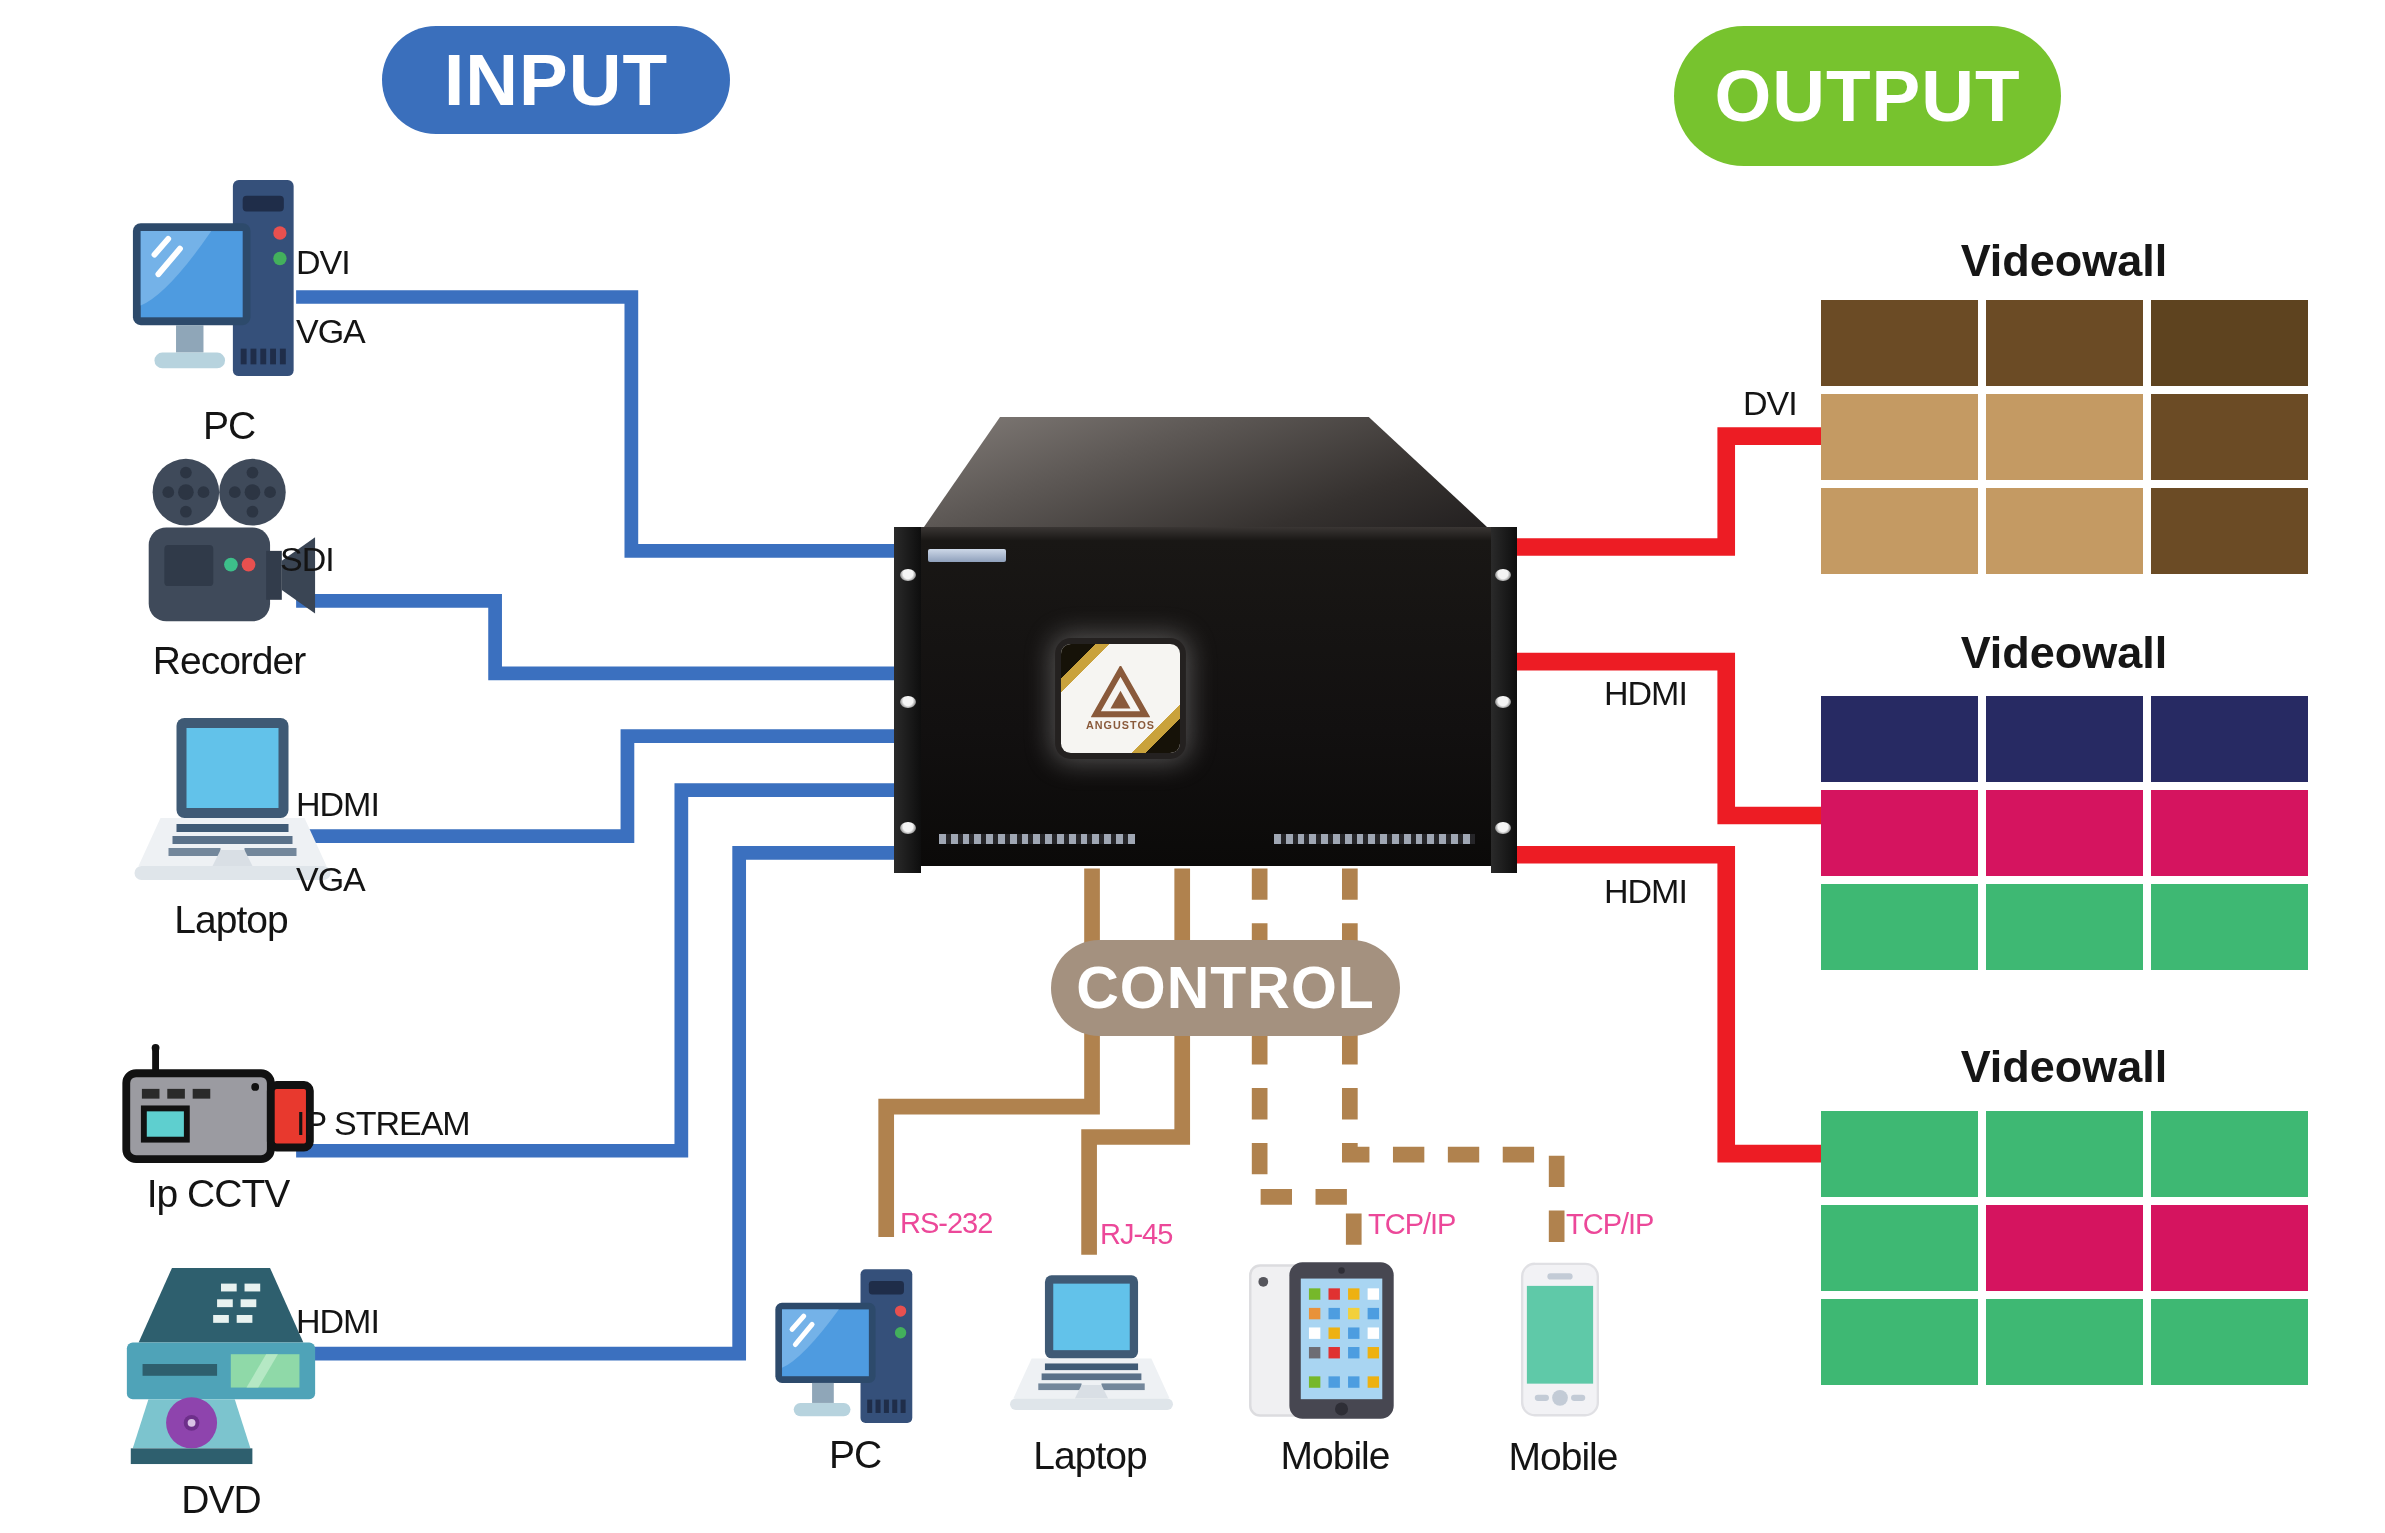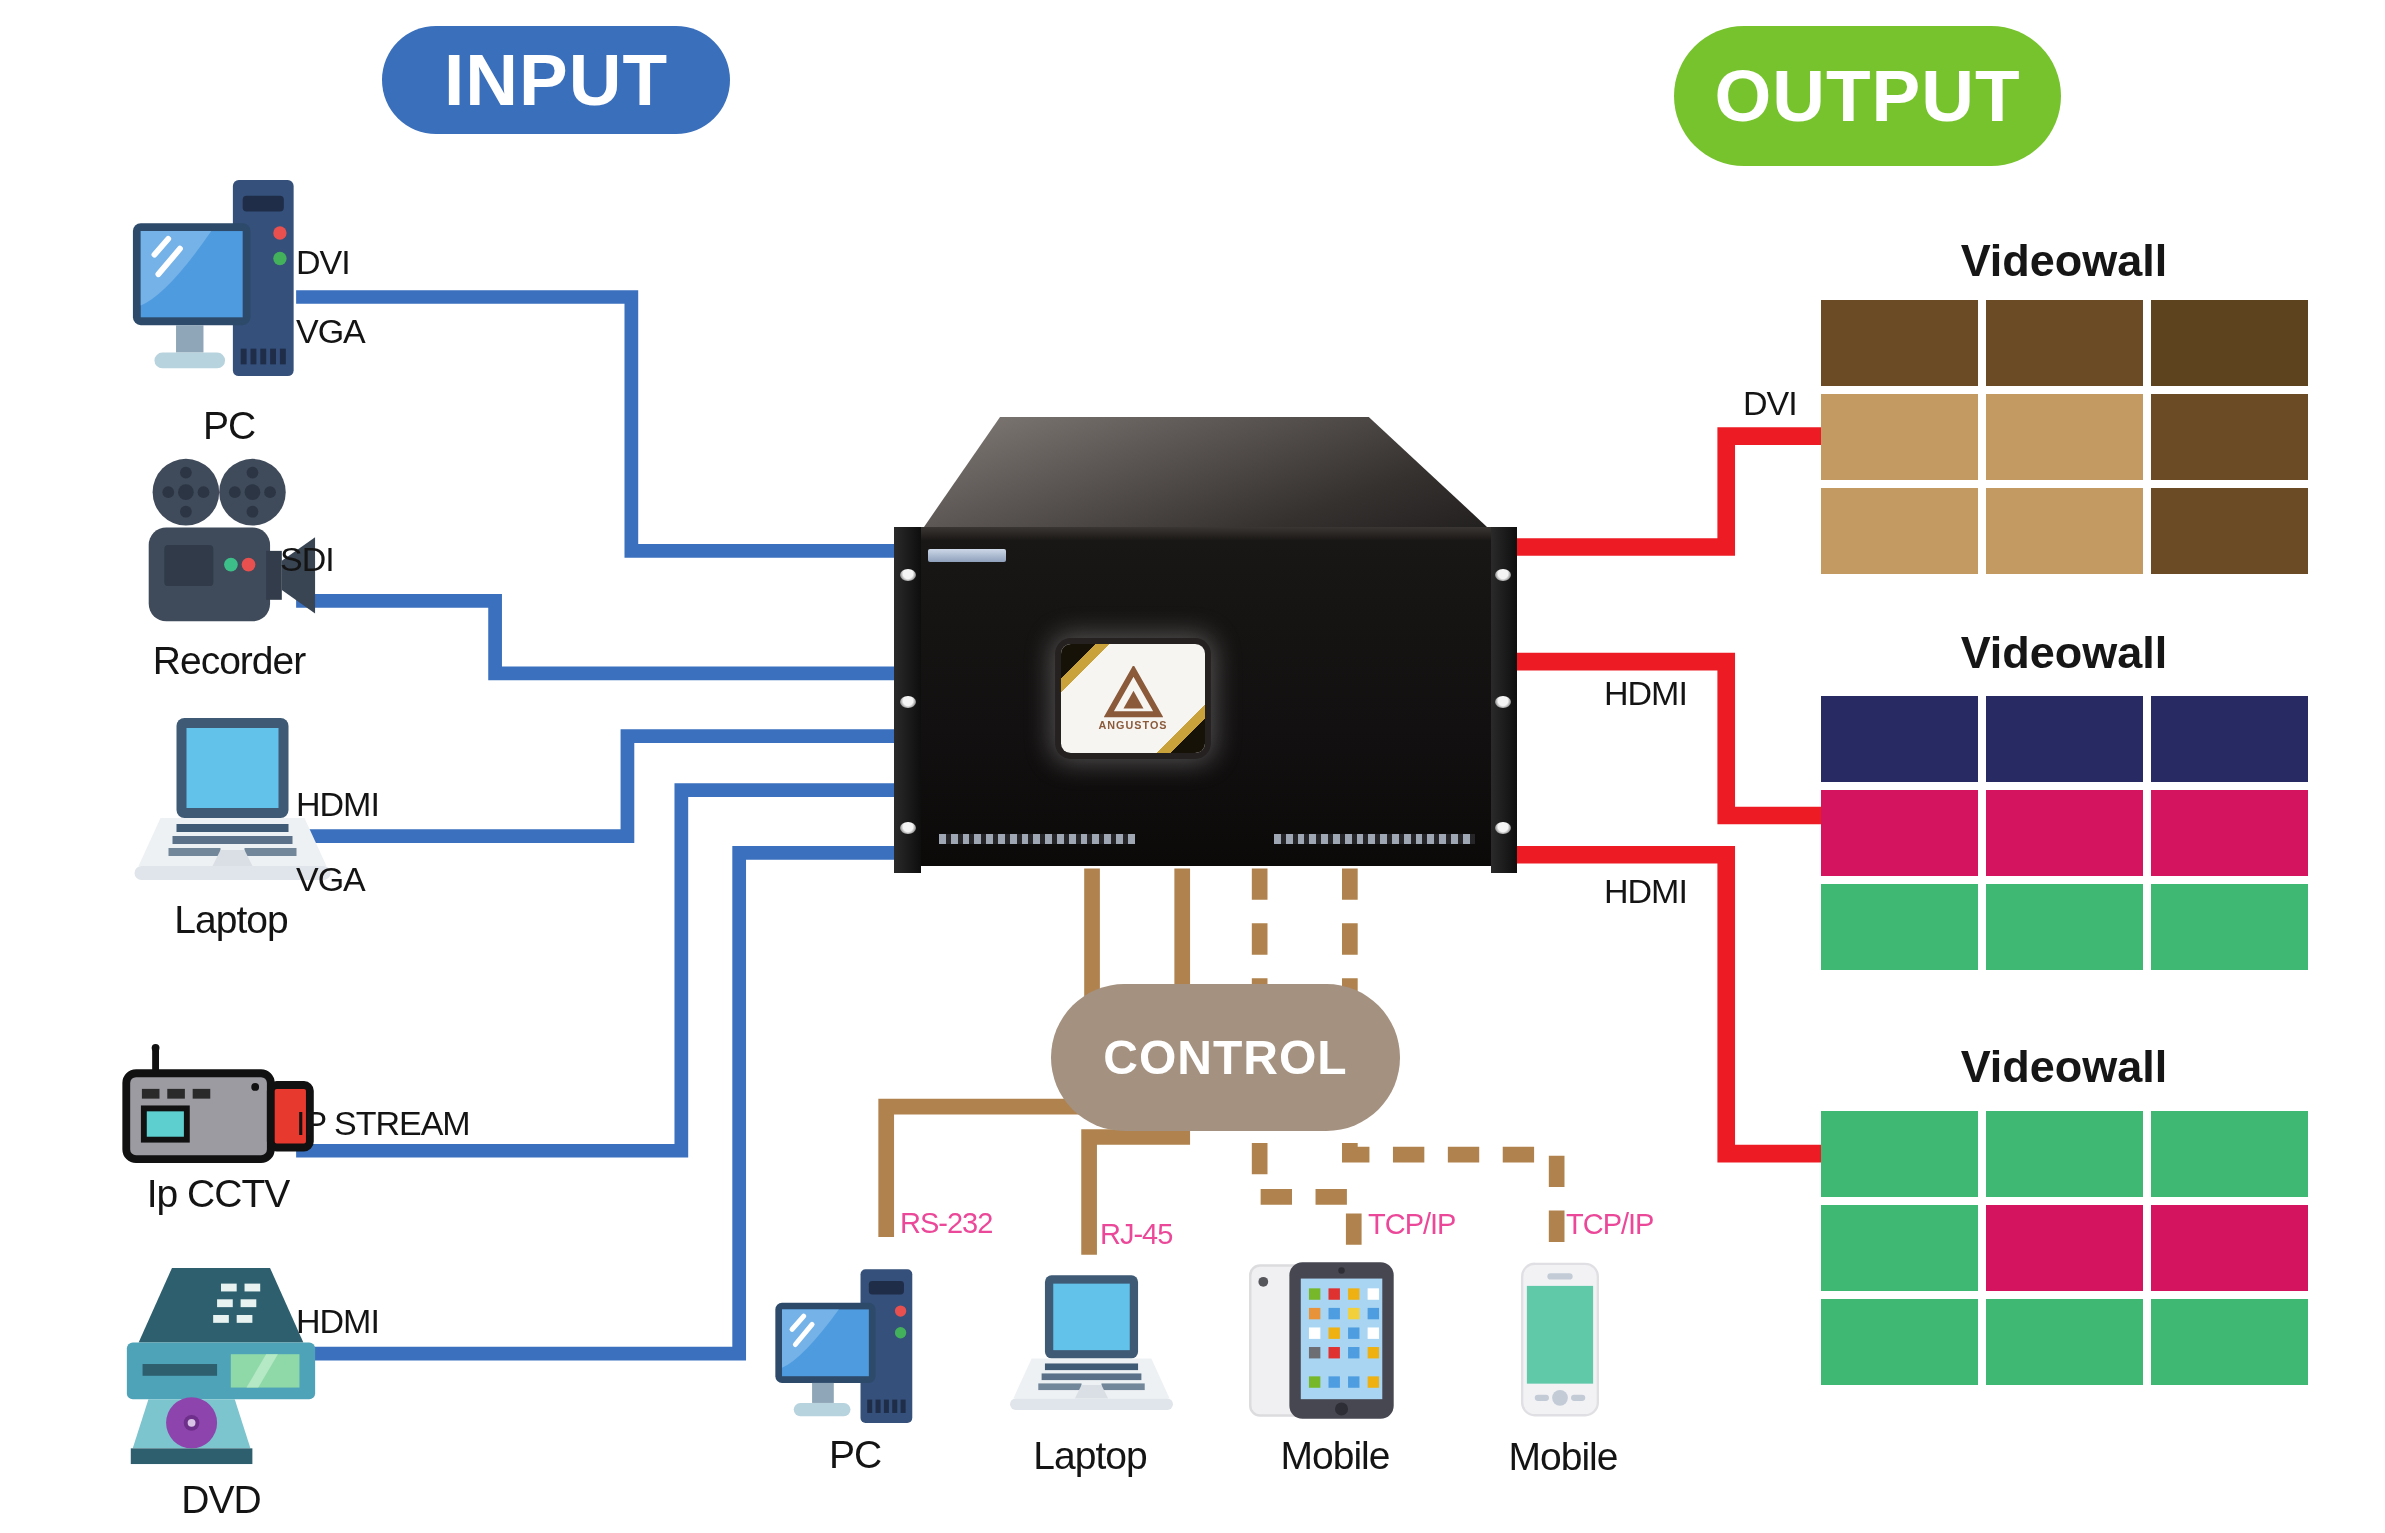--- a/index.html
+++ b/index.html
@@ -4,21 +4,21 @@
 <style>
   html,body{margin:0;padding:0;background:#ffffff;}
   body{width:2386px;height:1534px;position:relative;overflow:hidden;
        font-family:"Liberation Sans","DejaVu Sans",sans-serif;color:#1a1a1a;}
   #wire-layer{position:absolute;left:0;top:0;z-index:1;}
   .badge{position:absolute;z-index:4;border-radius:979px;display:flex;
          align-items:center;justify-content:center;color:#fff;
          font-weight:bold;letter-spacing:1px;}
   .badge-input{left:382px;top:25.5px;width:348px;height:108px;font-size:73px;}
   .badge-output{left:1674px;top:25.5px;width:387px;height:140px;font-size:73px;}
-  .badge-control{left:1051px;top:984px;width:349px;height:147px;font-size:48px;z-index:3;}
+  .badge-control{left:1051px;top:940px;width:349px;height:96px;font-size:59px;z-index:3;}
   .port-label{position:absolute;z-index:2;font-size:34px;letter-spacing:-1px;color:#141414;}
   .ctl-label{position:absolute;z-index:2;font-size:29px;letter-spacing:-1px;color:#ec4899;}
   .dev-label{position:absolute;z-index:2;font-size:39px;letter-spacing:-1px;
              color:#141414;text-align:center;width:216px;}
   .vw-title{position:absolute;z-index:2;width:486px;text-align:center;
             font-size:45px;font-weight:bold;color:#161616;}
   .vw-grid{position:absolute;z-index:2;display:grid;
            grid-template-columns:repeat(3,157px);grid-auto-rows:86px;gap:7.8px;}
   .vw-tile{width:157px;height:86px;}
   .icon{position:absolute;z-index:2;}
@@ -30,21 +30,21 @@
   .dev-ear{position:absolute;width:26.5px;height:346px;top:115px;
            background:linear-gradient(90deg,#2a2a2a,#0e0e0e);}
   .dev-front{position:absolute;left:26.5px;top:115px;width:570px;height:339px;
              background:linear-gradient(180deg,#3a3634 0,#191715 13.7px,#121010 60%,#0b0a09 100%);}
   .screw{position:absolute;width:15.7px;height:11.8px;border-radius:50%;
          background:radial-gradient(circle at 50% 40%,#f5f5f5 0 45%,#9a9a9a 70%,#333 100%);}
   .dev-strip{position:absolute;left:34px;top:137px;width:78px;height:12.7px;
              background:linear-gradient(180deg,#cdd8e8,#8fa0bb);border-radius:2px;}
   .dev-vent{position:absolute;top:422px;height:9.8px;
             background:repeating-linear-gradient(90deg,#b9c2d1 0 6.9px,#2a2a2e 6.9px 11.8px);opacity:.85;}
-  .dev-screen{position:absolute;left:167px;top:232px;width:144px;height:109px;border-radius:9.8px;
+  .dev-screen{position:absolute;left:167px;top:232px;width:119px;height:109px;border-radius:9.8px;
               background:#f6f5f2;box-shadow:0 0 0 5.9px #242120,0 0 25.5px 9.8px rgba(200,200,200,.35);
               overflow:hidden;display:flex;flex-direction:column;align-items:center;justify-content:center;}
   .corner{position:absolute;width:51px;height:51px;}
   .corner-tl{left:0;top:0;background:linear-gradient(135deg,#161208 0 34%,#c9a23c 34% 48%,rgba(0,0,0,0) 48%);}
   .corner-br{right:0;bottom:0;background:linear-gradient(315deg,#161208 0 34%,#c9a23c 34% 48%,rgba(0,0,0,0) 48%);}
   .logo-text{font-size:10.8px;letter-spacing:1px;color:#8a5a3b;font-weight:bold;z-index:1;}
 </style>
 </head>
 <body>
 

